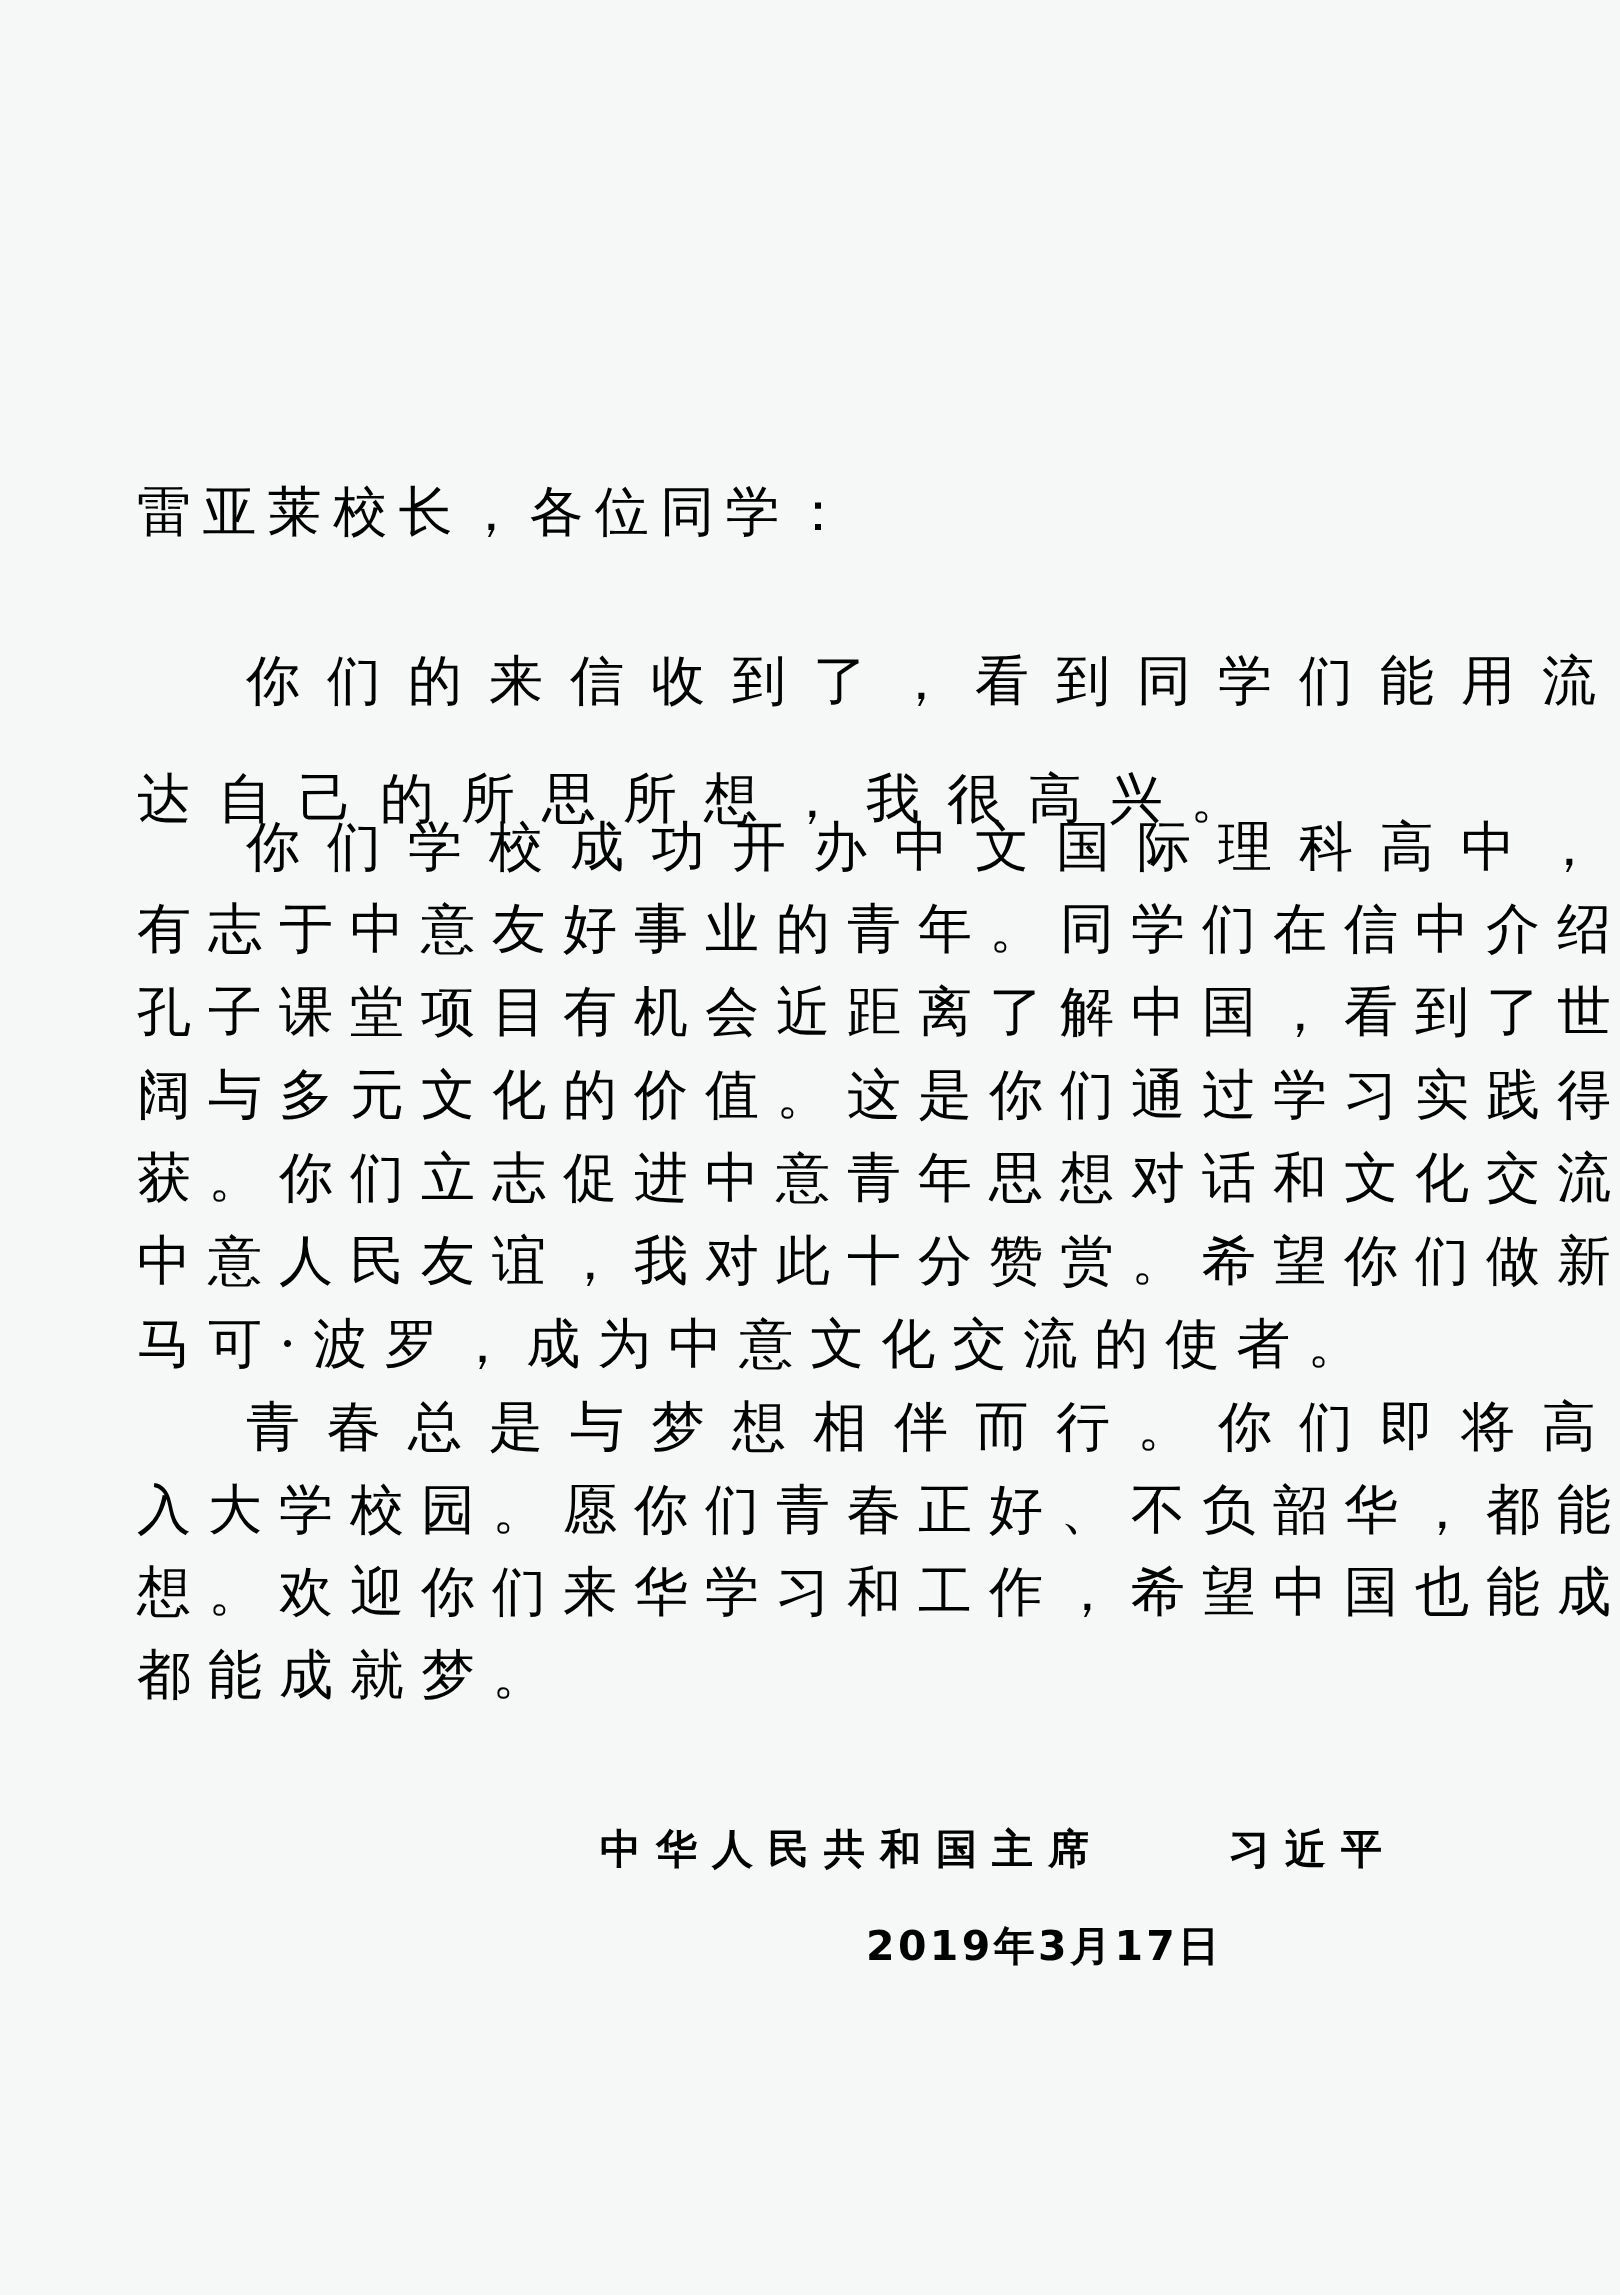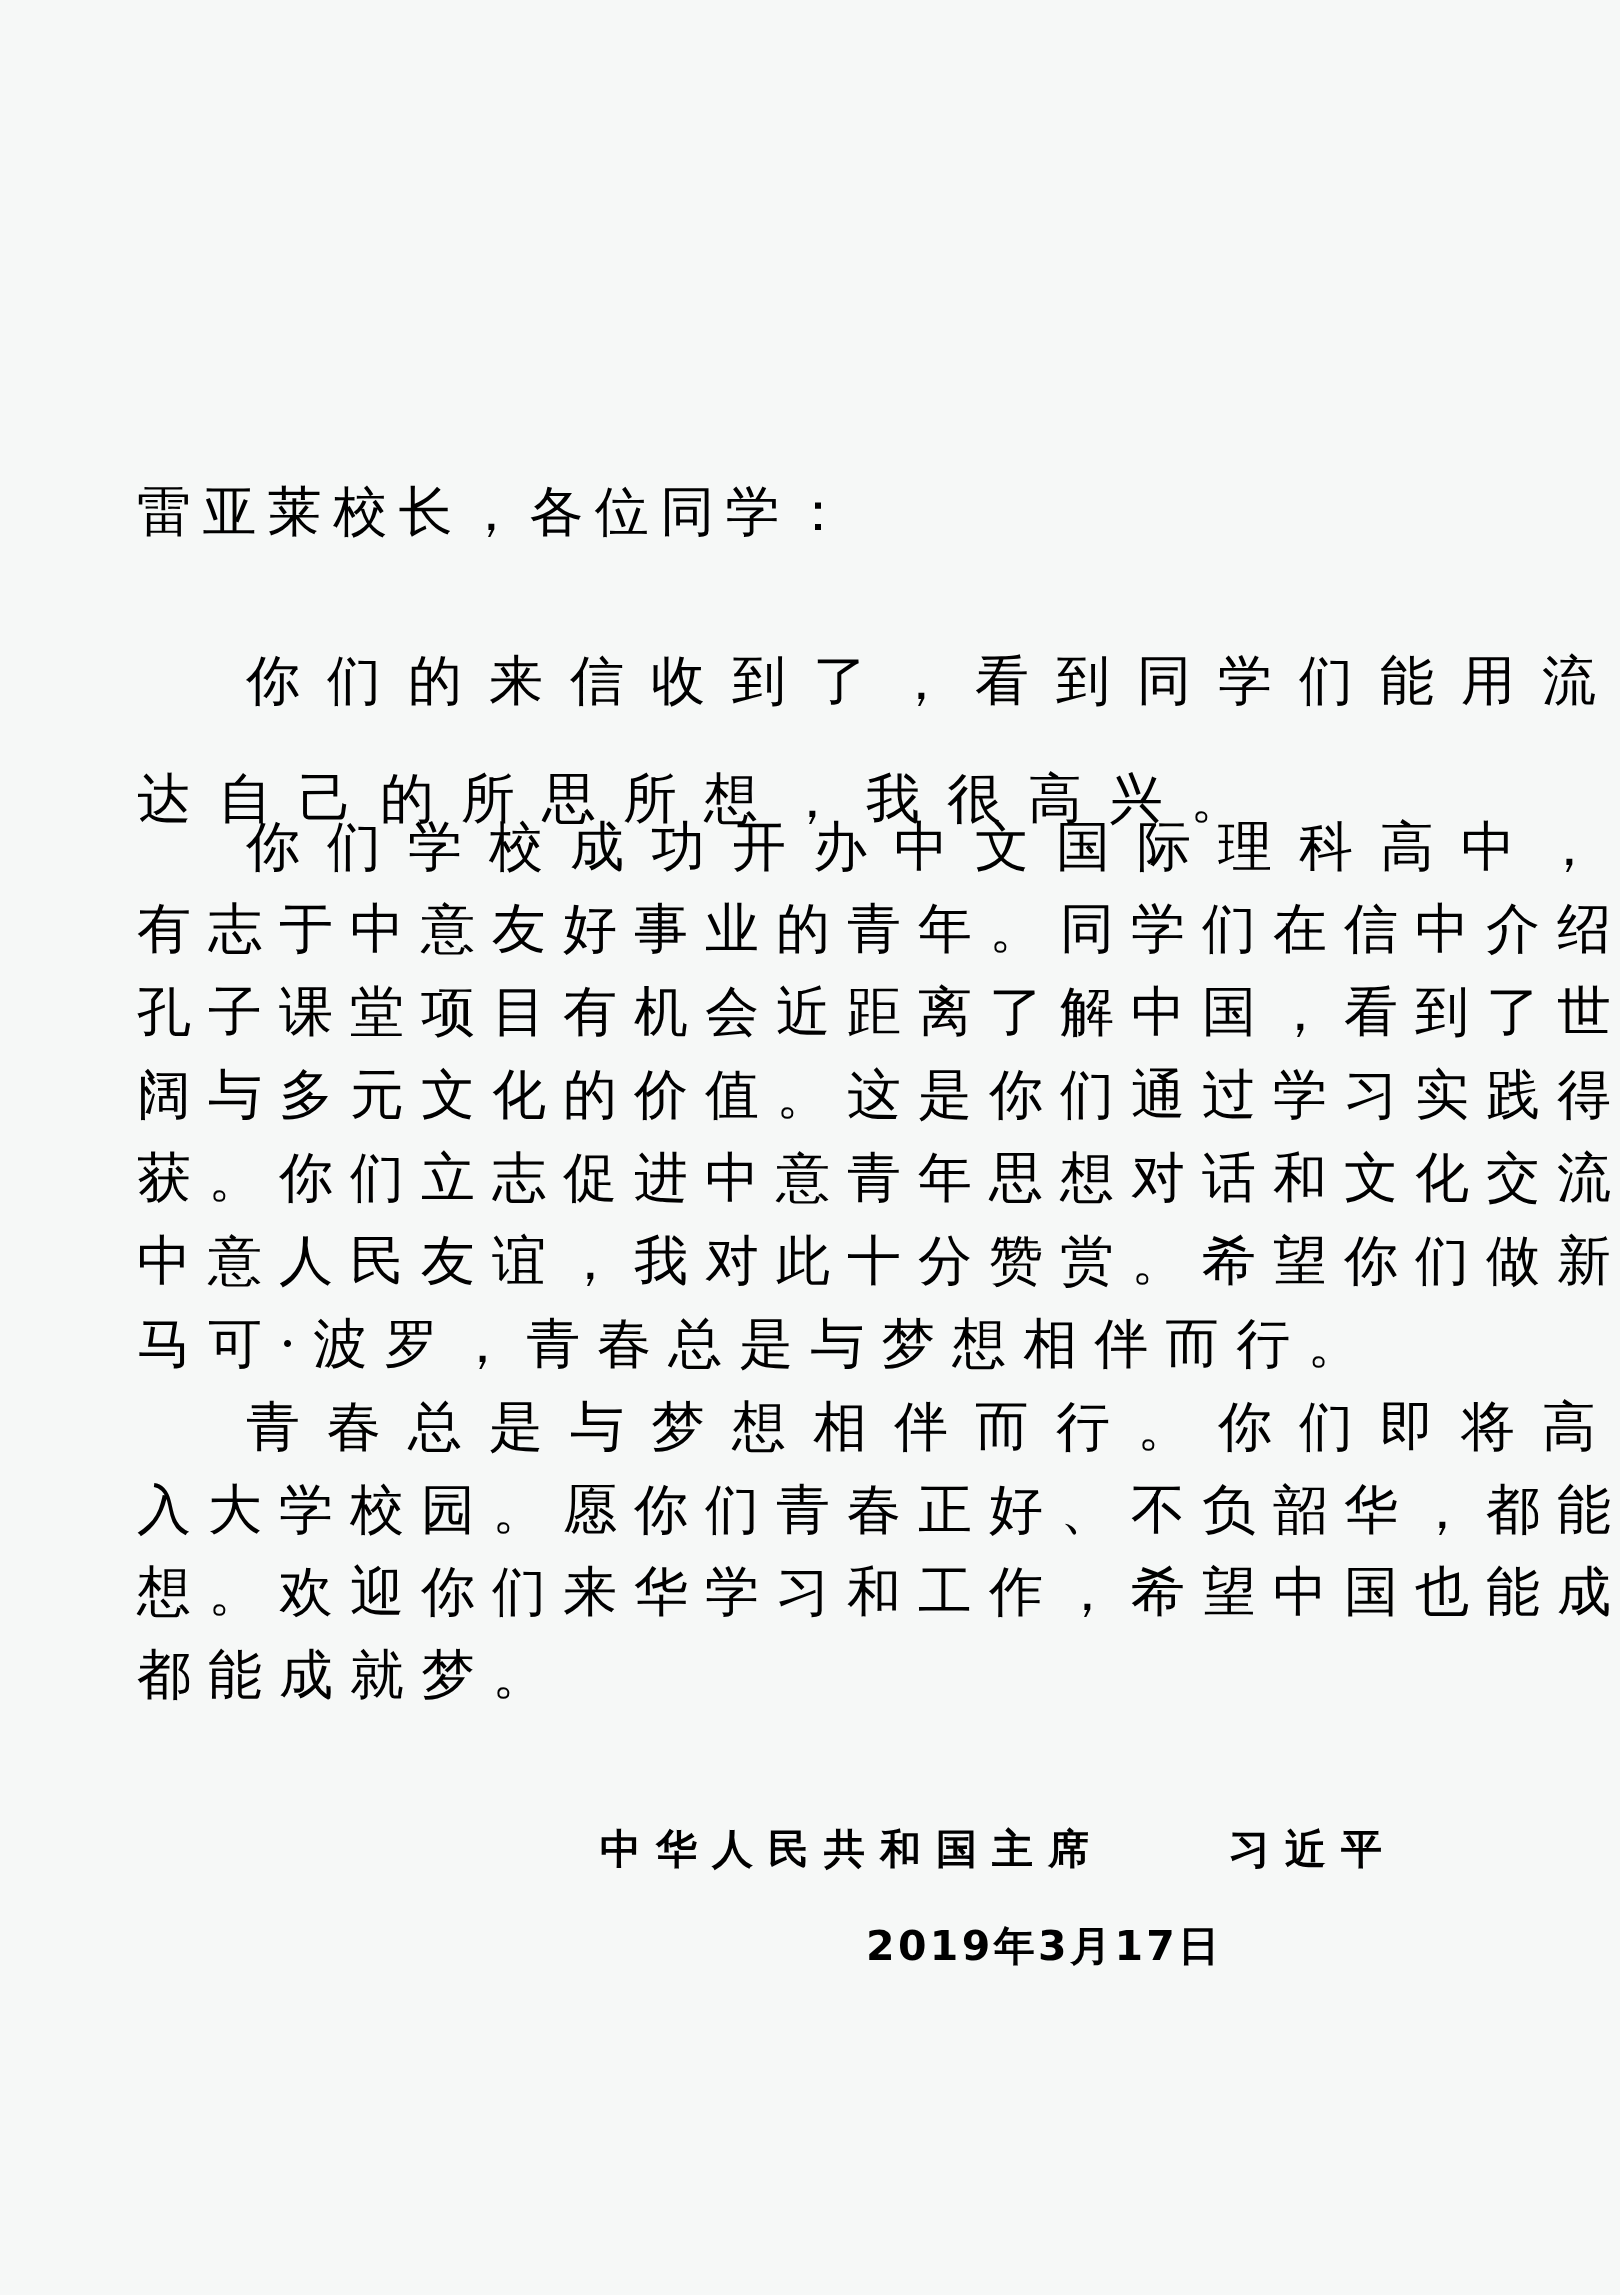--- a/index.html
+++ b/index.html
@@ -41,21 +41,21 @@
 
 <div class="line indent" style="top:649px;">你们的来信收到了，看到同学们能用流畅的中文表</div>
 <div class="line" style="top:752px;margin-top:15px;">达自己的所思所想，我很高兴。</div>
 
 <div class="line indent" style="top:815px;">你们学校成功开办中文国际理科高中，培养了一批</div>
 <div class="line" style="top:897px; letter-spacing:17px;">有志于中意友好事业的青年。同学们在信中介绍，通过</div>
 <div class="line" style="top:980px; letter-spacing:17px;">孔子课堂项目有机会近距离了解中国，看到了世界的广</div>
 <div class="line" style="top:1063px; letter-spacing:17px;">阔与多元文化的价值。这是你们通过学习实践得来的收</div>
 <div class="line" style="top:1146px; letter-spacing:17px;">获。你们立志促进中意青年思想对话和文化交流，促进</div>
 <div class="line" style="top:1229px; letter-spacing:17px;">中意人民友谊，我对此十分赞赏。希望你们做新时代的</div>
-<div class="line" style="top:1312px; letter-spacing:17px;">马可·波罗，青春总是与梦想相伴而行。</div>
+<div class="line" style="top:1312px; letter-spacing:17px;">马可·波罗，成为中意文化交流的使者。</div>
 
 <div class="line indent" style="top:1395px;">青春总是与梦想相伴而行。你们即将高中毕业，迈</div>
 <div class="line" style="top:1478px; letter-spacing:17px;">入大学校园。愿你们青春正好、不负韶华，都能成就梦</div>
 <div class="line" style="top:1560px; letter-spacing:17px;">想。欢迎你们来华学习和工作，希望中国也能成为你们</div>
 <div class="line" style="top:1643px; letter-spacing:17px;">都能成就梦。</div>
 
 <div class="sig sig-title">中华人民共和国主席</div>
 <div class="sig sig-name">习近平</div>
 <div class="sig sig-date">2019年3月17日</div>
 

